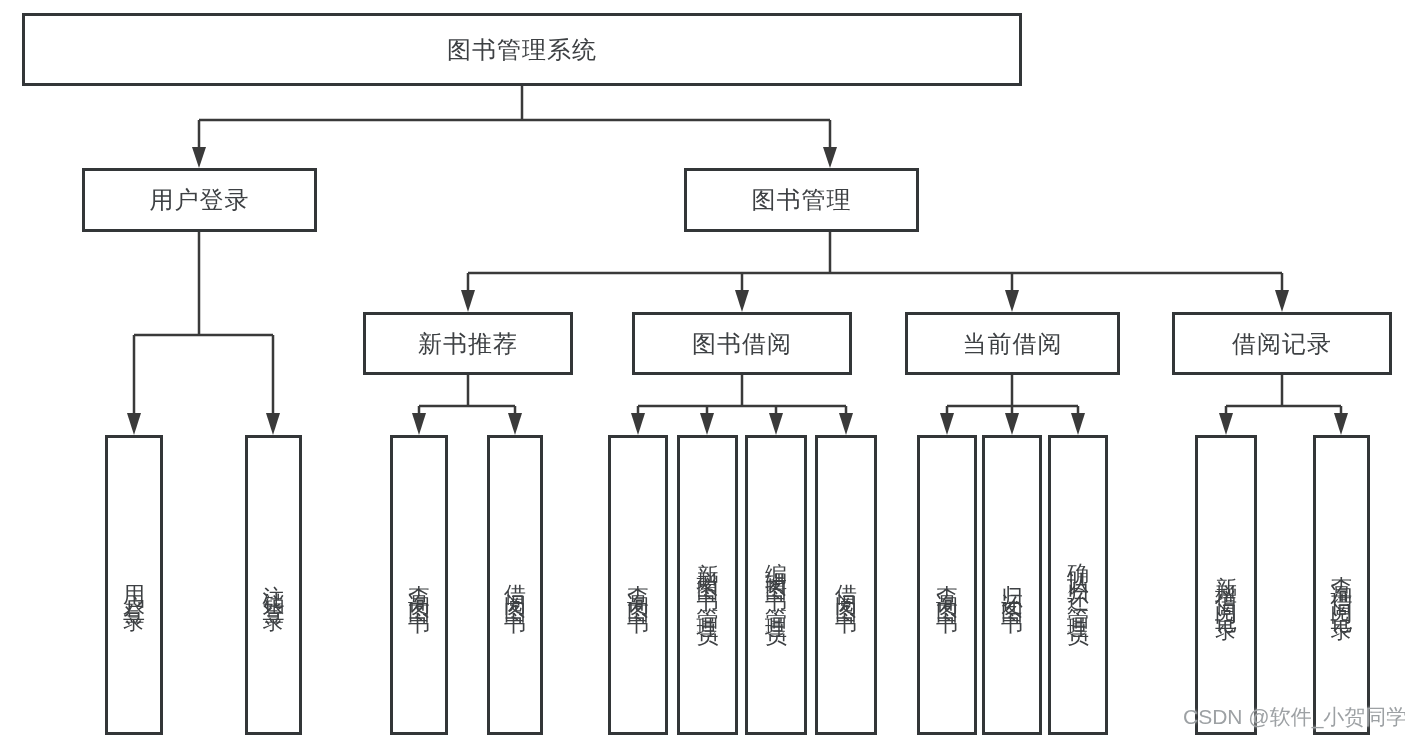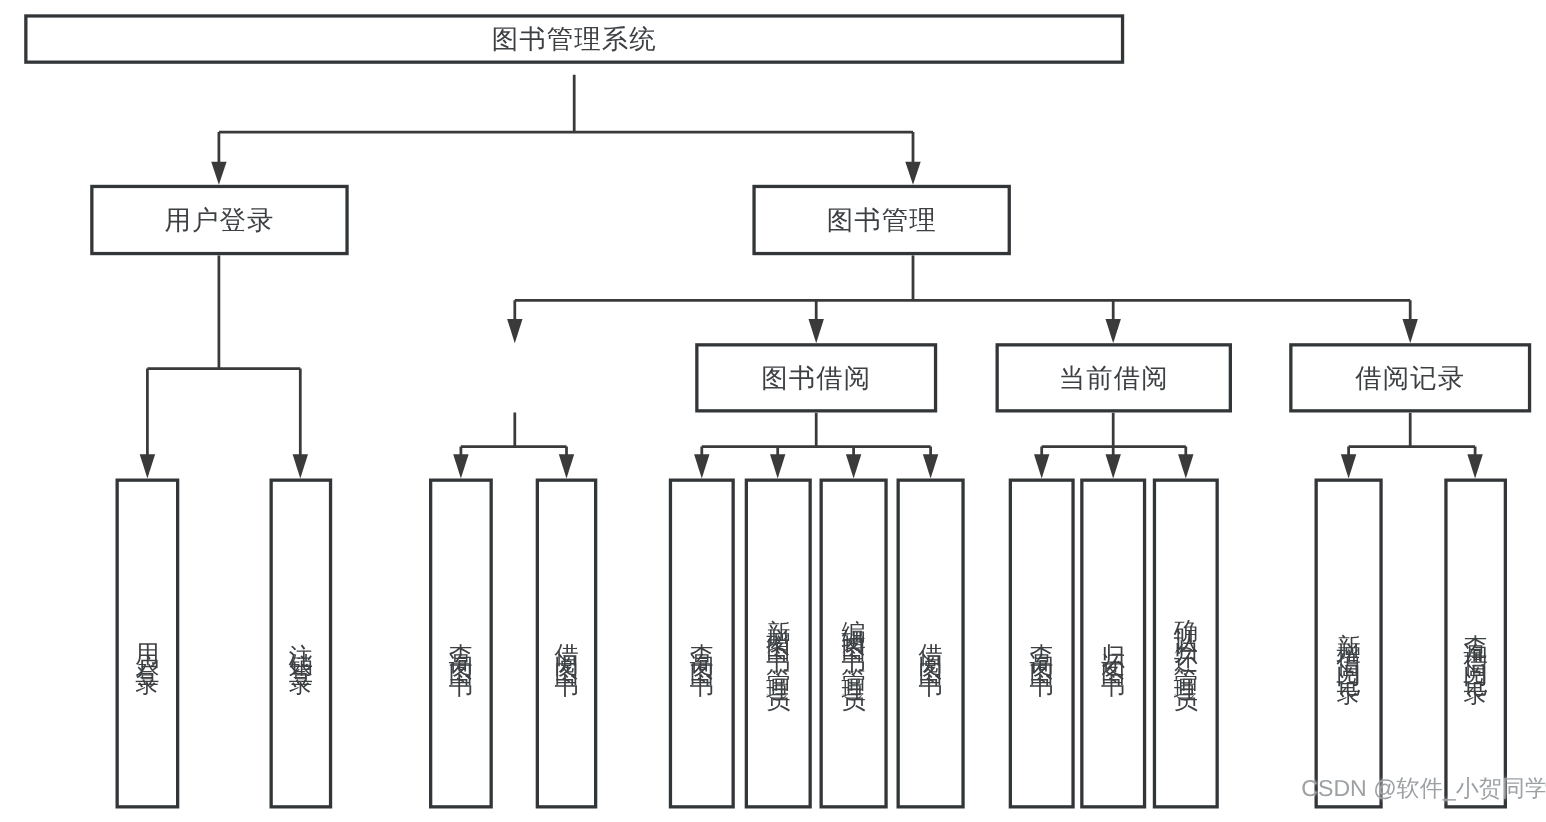--- a/index.html
+++ b/index.html
@@ -89,31 +89,34 @@
       <polygon points="769,413 783,413 776,435"></polygon>
       <polygon points="839,413 853,413 846,435"></polygon>
       <polygon points="940,413 954,413 947,435"></polygon>
       <polygon points="1005,413 1019,413 1012,435"></polygon>
       <polygon points="1071,413 1085,413 1078,435"></polygon>
       <polygon points="1219,413 1233,413 1226,435"></polygon>
       <polygon points="1334,413 1348,413 1341,435"></polygon>
     </g>
   </svg>
 
-  <div class="node h" style="left:22px;top:13px;width:1000px;height:45px">
+  <div class="node h" style="left:22px;top:13px;width:1000px;height:73px">
     <span>图书管理系统</span>
   </div>
 
   <div class="node h" style="left:82px;top:168px;width:235px;height:64px">
     <span>用户登录</span>
   </div>
   <div class="node h" style="left:684px;top:168px;width:235px;height:64px">
     <span>图书管理</span>
   </div>
 
+  <div class="node h" style="left:363px;top:312px;width:210px;height:63px">
+    <span>新书推荐</span>
+  </div>
   <div class="node h" style="left:632px;top:312px;width:220px;height:63px">
     <span>图书借阅</span>
   </div>
   <div class="node h" style="left:905px;top:312px;width:215px;height:63px">
     <span>当前借阅</span>
   </div>
   <div class="node h" style="left:1172px;top:312px;width:220px;height:63px">
     <span>借阅记录</span>
   </div>
 

